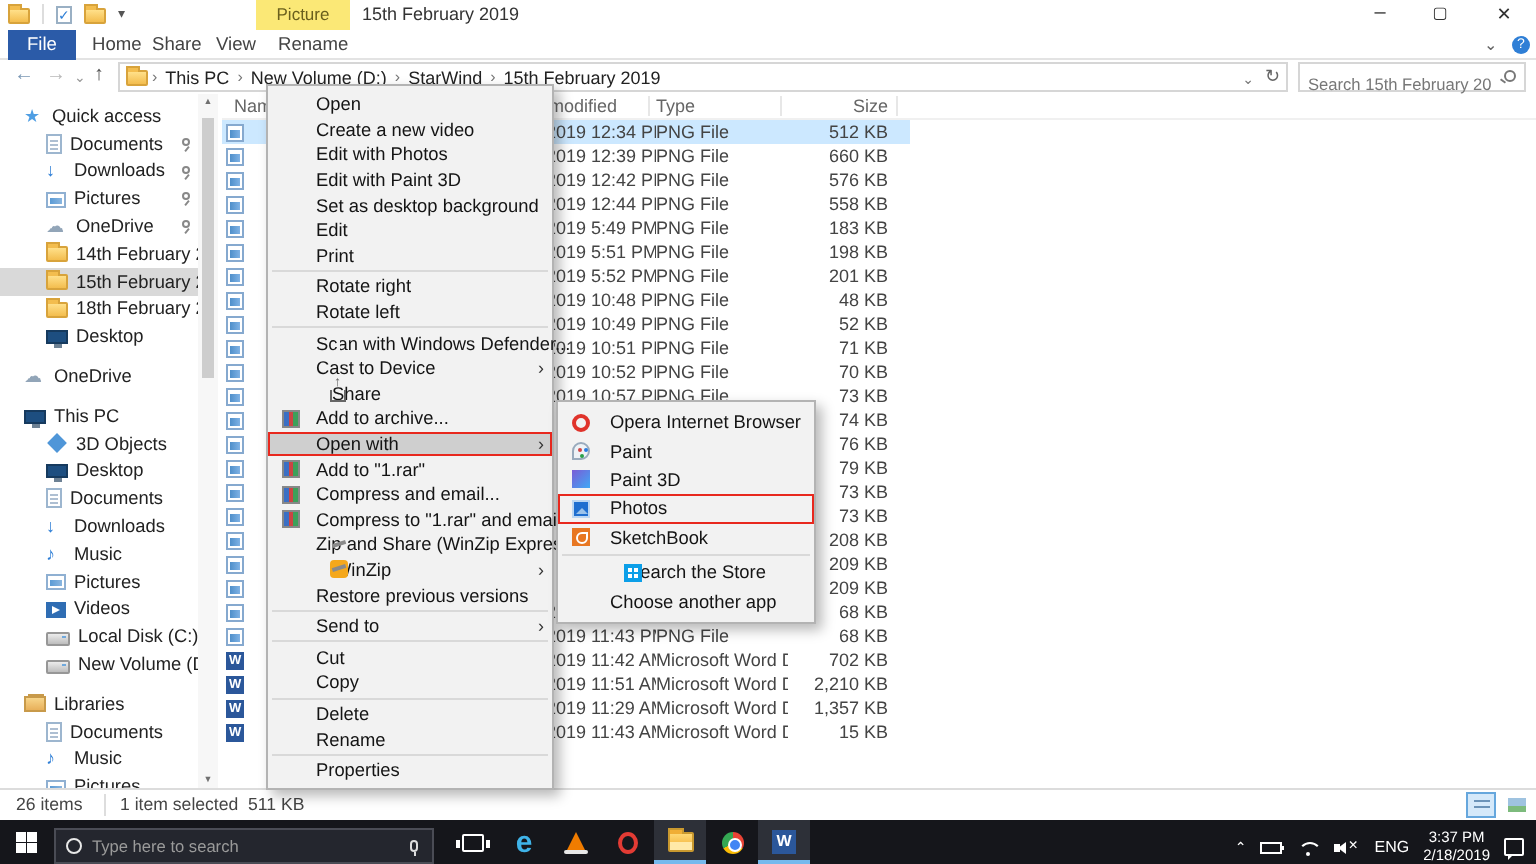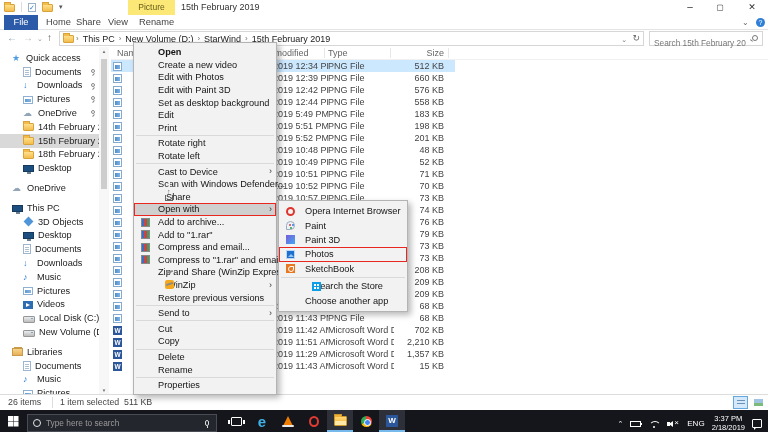--- a/index.html
+++ b/index.html
@@ -100,21 +100,21 @@
   #st-count{left:8px}#st-sel{left:60px}#st-size{left:124px}
   #st-div{position:absolute;left:52px;top:2px;width:1px;height:11px;background:#ddd}
   #vb1{position:absolute;left:733px;top:1px;width:15px;height:13px;border:1px solid #66a7dd;background:#d5e9fa}
   #vb1::after{content:"";position:absolute;left:3px;top:3px;width:8px;height:1px;background:#6b93b8;box-shadow:0 3px 0 #6b93b8}
   #vb2{position:absolute;left:751px;top:1px;width:15px;height:13px}
   #vb2::after{content:"";position:absolute;left:3px;top:3px;width:9px;height:7px;background:linear-gradient(#9fc3e0 60%,#7dbb7d 60%)}
 
   
   #ctx{position:absolute;left:133px;top:42px;width:144px;background:#f2f2f2;border:1px solid #b3b3b3;box-shadow:3px 3px 6px rgba(0,0,0,.28);padding:3px 0;z-index:10}
   .m-item{height:12.6px;display:flex;align-items:center;position:relative;padding-left:24px;padding-right:13px;font-size:9.2px;color:#141414;white-space:nowrap}
-  .m-item.bold{font-weight:bold}
+  .m-item.bold{font-weight:normal}
   .m-item.hover{background:#cfcfcf}
   .annot{outline:1.5px solid #e8281e;outline-offset:-1.5px}
   .m-sep{height:1px;background:#d9d9d9;margin:1px 2px}
   .m-arrow{position:absolute;right:4px;top:1px;color:#333;font-size:9px}
   .m-arrow::before{content:"›"}
   .m-ico{position:absolute;left:7px;display:inline-block}
 
   
   #sub{position:absolute;left:278px;top:200px;width:130px;background:#f2f2f2;border:1px solid #b3b3b3;box-shadow:3px 3px 6px rgba(0,0,0,.28);padding:3px 0;z-index:11}
   .s-item{height:14.4px;display:flex;align-items:center;position:relative;padding-left:26px;font-size:9.2px;color:#141414;white-space:nowrap}
@@ -604,38 +604,38 @@
     </div>
     <div class="m-sep"></div>
     <div class="m-item">
       <span class="m-label">Rotate right</span>
     </div>
     <div class="m-item">
       <span class="m-label">Rotate left</span>
     </div>
     <div class="m-sep"></div>
     <div class="m-item">
+      <span class="m-ico mi-defender"></span>
+      <span class="m-label">Scan with Windows Defender...</span>
+    </div>
+    <div class="m-item">
       <span class="m-label">Cast to Device</span>
       <span class="m-arrow"></span>
     </div>
     <div class="m-item">
-      <span class="m-ico mi-defender"></span>
-      <span class="m-label">Scan with Windows Defender...</span>
-    </div>
-    <div class="m-item">
       <span class="m-ico mi-share"></span>
       <span class="m-label">Share</span>
+    </div>
+    <div class="m-item">
+      <span class="m-ico mi-winrar"></span>
+      <span class="m-label">Add to archive...</span>
     </div>
     <div class="m-item hover annot">
       <span class="m-label">Open with</span>
       <span class="m-arrow"></span>
-    </div>
-    <div class="m-item">
-      <span class="m-ico mi-winrar"></span>
-      <span class="m-label">Add to archive...</span>
     </div>
     <div class="m-item">
       <span class="m-ico mi-winrar"></span>
       <span class="m-label">Add to "1.rar"</span>
     </div>
     <div class="m-item">
       <span class="m-ico mi-winrar"></span>
       <span class="m-label">Compress and email...</span>
     </div>
     <div class="m-item">

